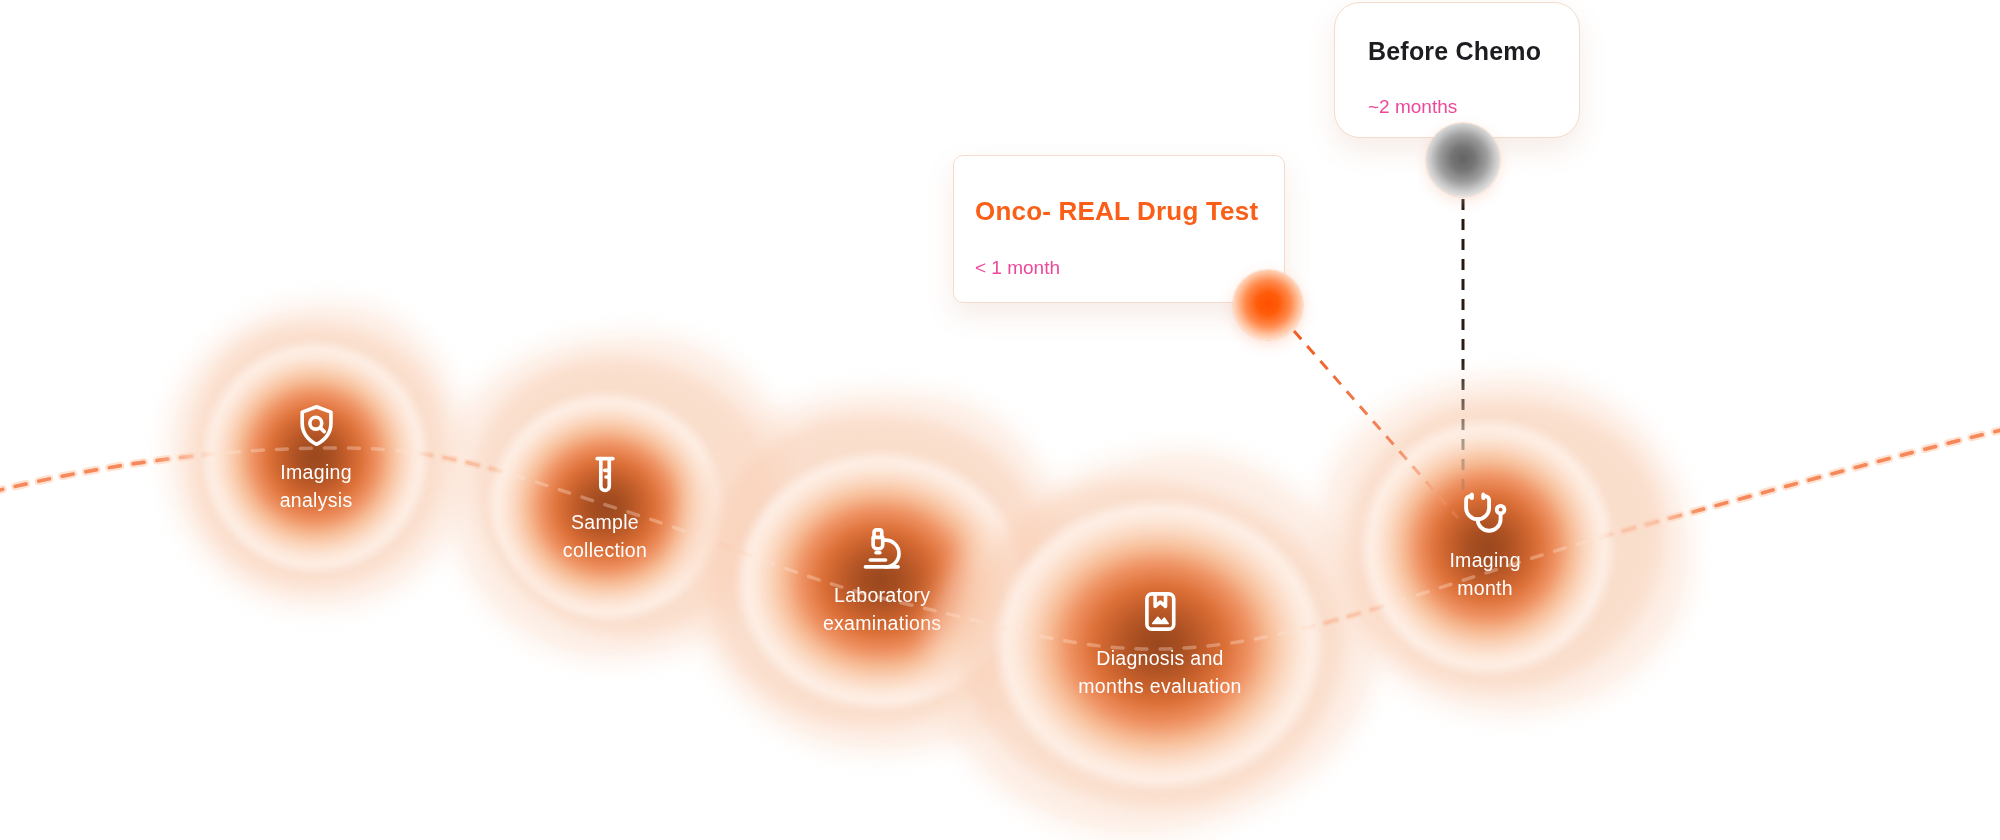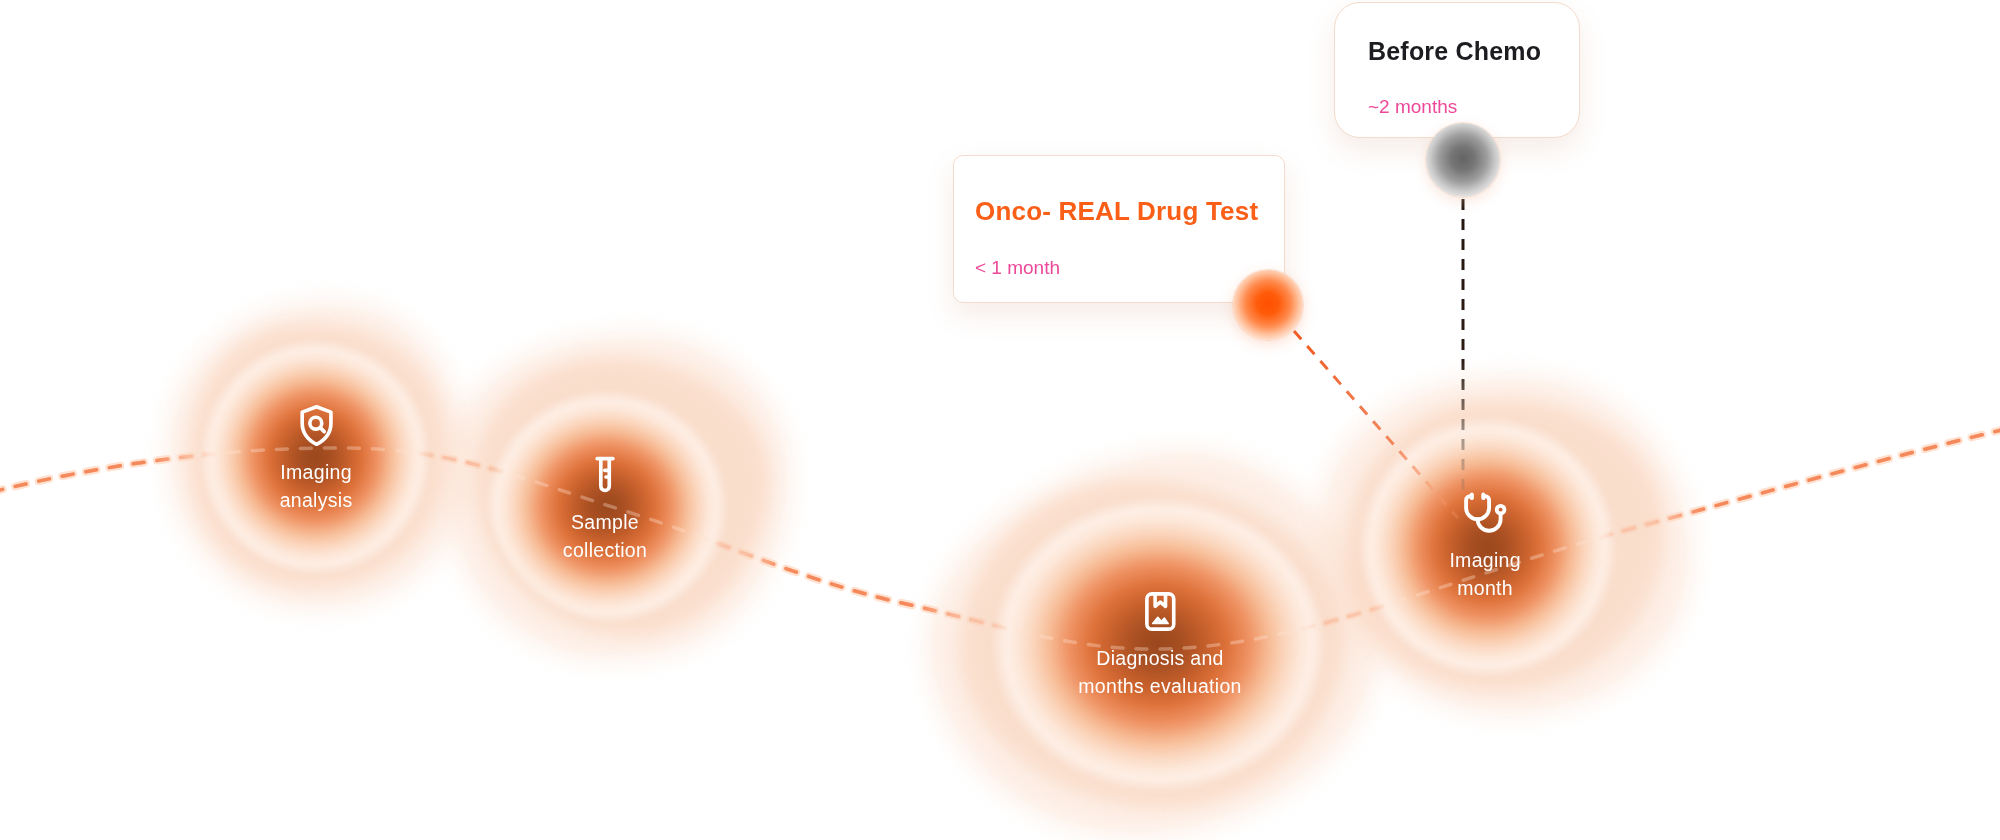--- a/index.html
+++ b/index.html
@@ -106,20 +106,37 @@
         <path d="M8 3.2 H16.2"></path>
         <path d="M9.9 3.2 V17.6 a2.2 2.2 0 0 0 4.4 0 V3.2"></path>
         <path d="M14.3 9.3 h-2.4"></path>
         <path d="M14.3 12.8 h-1.7"></path>
       </svg>
       <div class="stage-label">Sample</div>
       <div class="stage-label">collection</div>
     </div>
   </div>
 
+  <div class="blob b3">
+    <div class="wash1"></div>
+    <div class="wash2"></div>
+    <div class="core"></div>
+    <div class="content" style="left:52.5%;top:54%;">
+      <svg class="ic" width="46" height="46" viewBox="0 0 24 24" fill="none" stroke="#ffffff" stroke-width="1.9" stroke-linecap="round" stroke-linejoin="round">
+        <path d="M6 18h8"></path>
+        <path d="M3.5 21.6h17"></path>
+        <path d="M14 21.6a7 7 0 1 0 0-14h-1"></path>
+        <path d="M9 14.2h2"></path>
+        <path d="M9.5 12.2a2 2 0 0 1-2-2V6.2h5v4a2 2 0 0 1-2 2Z"></path>
+        <path d="M12 6.2V3.4a1.1 1.1 0 0 0-1.1-1.1H9.1A1.1 1.1 0 0 0 8 3.4v2.8"></path>
+      </svg>
+      <div class="stage-label">Laboratory</div>
+      <div class="stage-label">examinations</div>
+    </div>
+  </div>
 
   <div class="blob b4">
     <div class="wash1"></div>
     <div class="wash2"></div>
     <div class="core"></div>
     <div class="content" style="left:52.3%;top:49.8%;">
       <svg class="ic" width="46" height="46" viewBox="0 0 24 24" fill="none" stroke="#ffffff" stroke-width="1.9" stroke-linecap="round" stroke-linejoin="round">
         <rect x="5" y="2.8" width="14" height="18.4" rx="2.6"></rect>
         <path d="M9.3 3 V9.3 L12 7.1 L14.7 9.3 V3"></path>
         <path d="M8 18.3 l2.7-3.3 1.9 2.1 1.5-1.7 2 2.9 Z" fill="#ffffff" stroke-width="0.8"></path>

